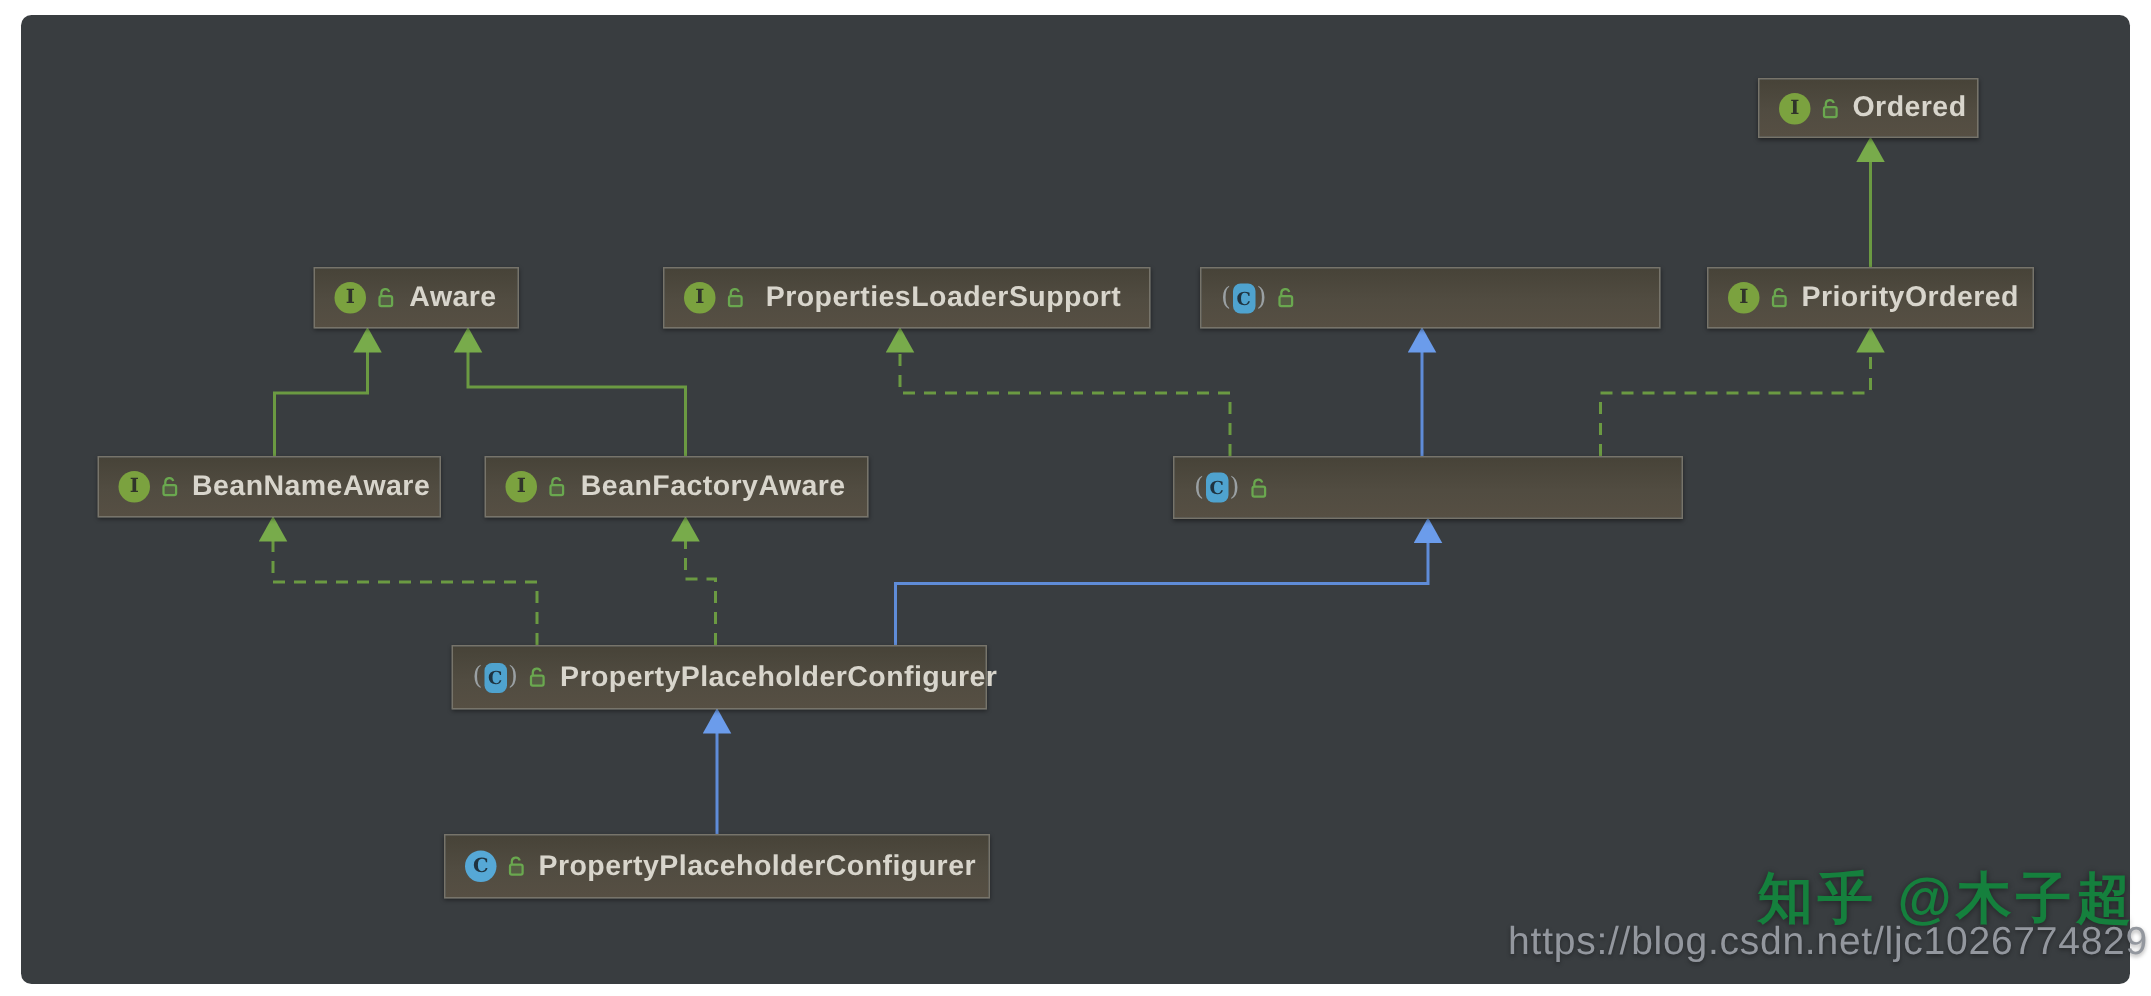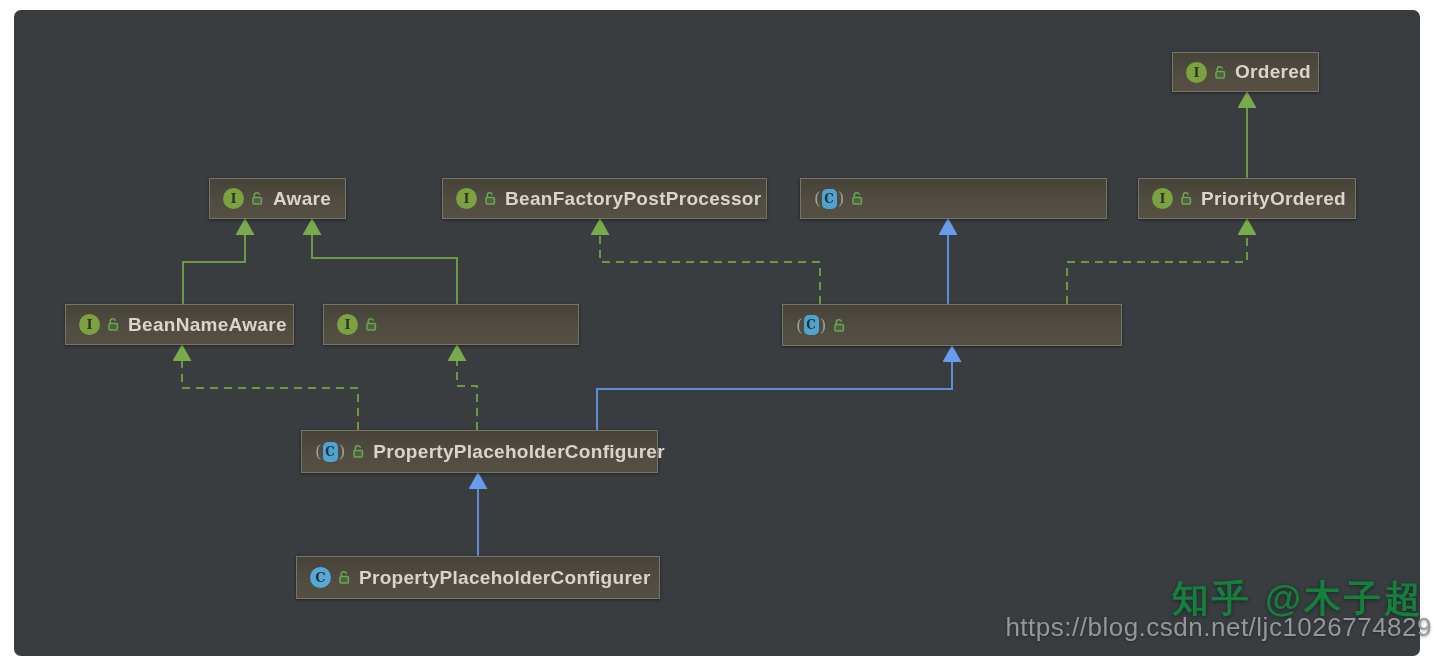--- a/index.html
+++ b/index.html
@@ -105,21 +105,21 @@
           <rect x="3" y="6.4" width="8.4" height="6.6" rx="1.2" fill="rgba(106,168,79,0.2)" stroke="#6aa84f" stroke-width="1.5"></rect>
         </svg>
         <span class="label">Aware</span>
       </div>
       <div class="node" style="left: 442px; top: 178px; width: 325px; height: 41px;">
         <span class="type-icon circle interface">I</span>
         <svg class="lock" width="14" height="15" viewBox="0 0 14 15">
           <path d="M4.2 6.4 V4.4 a2.7 2.7 0 0 1 5.3 -0.7" fill="none" stroke="#6aa84f" stroke-width="1.5"></path>
           <rect x="3" y="6.4" width="8.4" height="6.6" rx="1.2" fill="rgba(106,168,79,0.2)" stroke="#6aa84f" stroke-width="1.5"></rect>
         </svg>
-        <span class="label">BeanFactoryPostProcessor</span>
+        <span class="label">PropertiesLoaderSupport</span>
       </div>
       <div class="node" style="left: 800px; top: 178px; width: 307px; height: 41px;">
         <span class="type-icon abstract">
           <i>(</i>
           <b>C</b>
           <i>)</i>
         </span>
         <svg class="lock" width="14" height="15" viewBox="0 0 14 15">
           <path d="M4.2 6.4 V4.4 a2.7 2.7 0 0 1 5.3 -0.7" fill="none" stroke="#6aa84f" stroke-width="1.5"></path>
           <rect x="3" y="6.4" width="8.4" height="6.6" rx="1.2" fill="rgba(106,168,79,0.2)" stroke="#6aa84f" stroke-width="1.5"></rect>
@@ -140,20 +140,21 @@
           <rect x="3" y="6.4" width="8.4" height="6.6" rx="1.2" fill="rgba(106,168,79,0.2)" stroke="#6aa84f" stroke-width="1.5"></rect>
         </svg>
         <span class="label">BeanNameAware</span>
       </div>
       <div class="node" style="left: 323px; top: 304px; width: 256px; height: 41px;">
         <span class="type-icon circle interface">I</span>
         <svg class="lock" width="14" height="15" viewBox="0 0 14 15">
           <path d="M4.2 6.4 V4.4 a2.7 2.7 0 0 1 5.3 -0.7" fill="none" stroke="#6aa84f" stroke-width="1.5"></path>
           <rect x="3" y="6.4" width="8.4" height="6.6" rx="1.2" fill="rgba(106,168,79,0.2)" stroke="#6aa84f" stroke-width="1.5"></rect>
         </svg>
+        <span class="label">BeanFactoryAware</span>
       </div>
       <div class="node" style="left: 782px; top: 304px; width: 340px; height: 42px;">
         <span class="type-icon abstract">
           <i>(</i>
           <b>C</b>
           <i>)</i>
         </span>
         <svg class="lock" width="14" height="15" viewBox="0 0 14 15">
           <path d="M4.2 6.4 V4.4 a2.7 2.7 0 0 1 5.3 -0.7" fill="none" stroke="#6aa84f" stroke-width="1.5"></path>
           <rect x="3" y="6.4" width="8.4" height="6.6" rx="1.2" fill="rgba(106,168,79,0.2)" stroke="#6aa84f" stroke-width="1.5"></rect>

